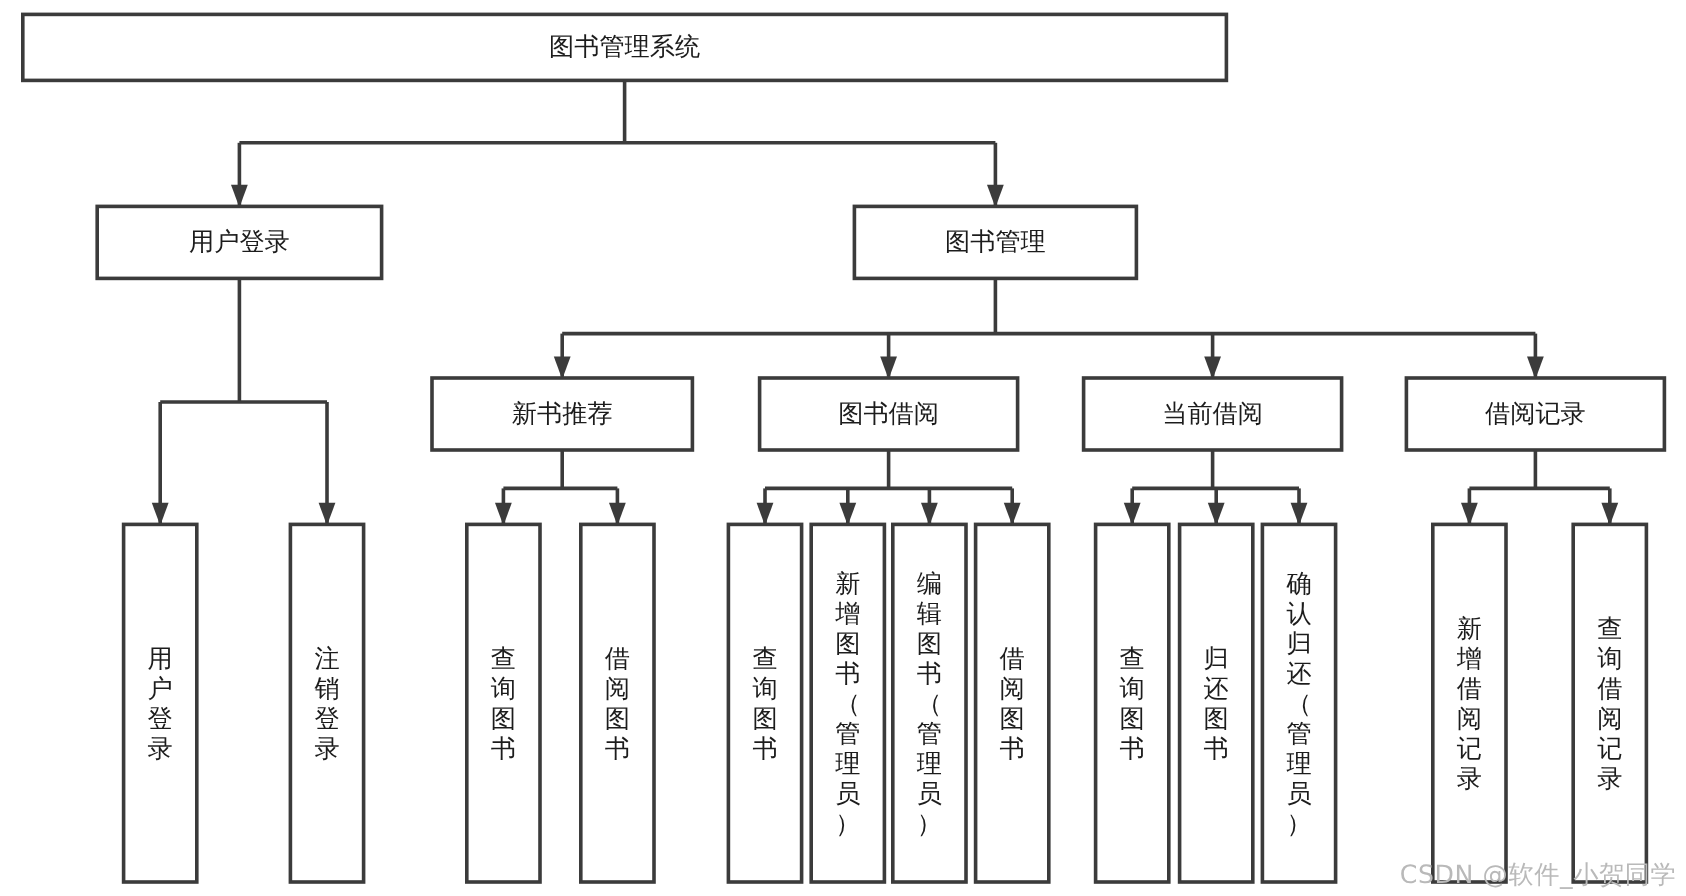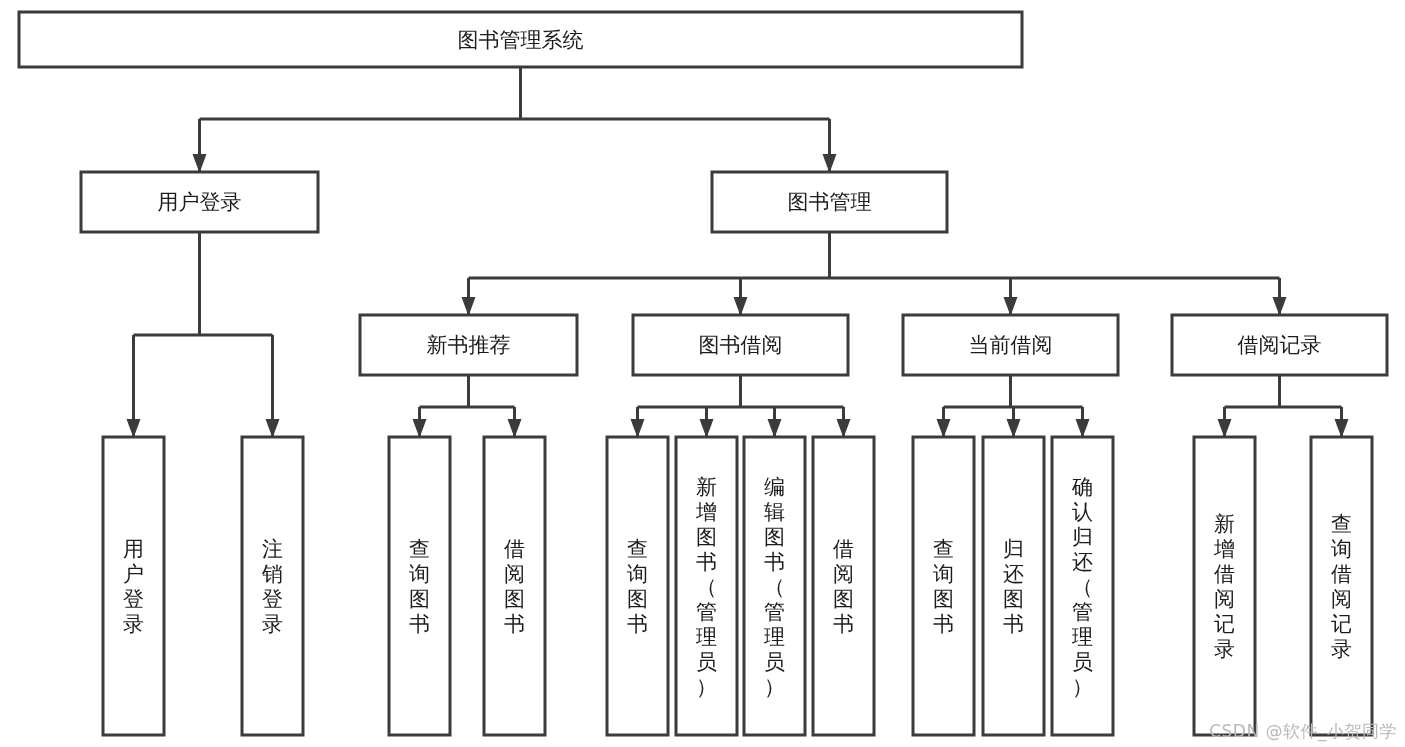--- a/index.html
+++ b/index.html
@@ -51,21 +51,21 @@
   }
   .arrow-head {
     fill: #3b3b3b;
     stroke: none;
   }
   .watermark-text {
     position: absolute;
     right: 8px;
     bottom: 4px;
     font-family: "DejaVu Sans", "Liberation Sans", sans-serif;
-    font-size: 17px;
+    font-size: 21px;
     color: #b9b9b9;
     white-space: nowrap;
     letter-spacing: 0.5px;
   }
 </style>
 </head>
 <body>
 
 <div id="diagram-root">
   <svg id="tree-svg" viewBox="0 0 1405 747" xmlns="http://www.w3.org/2000/svg">

